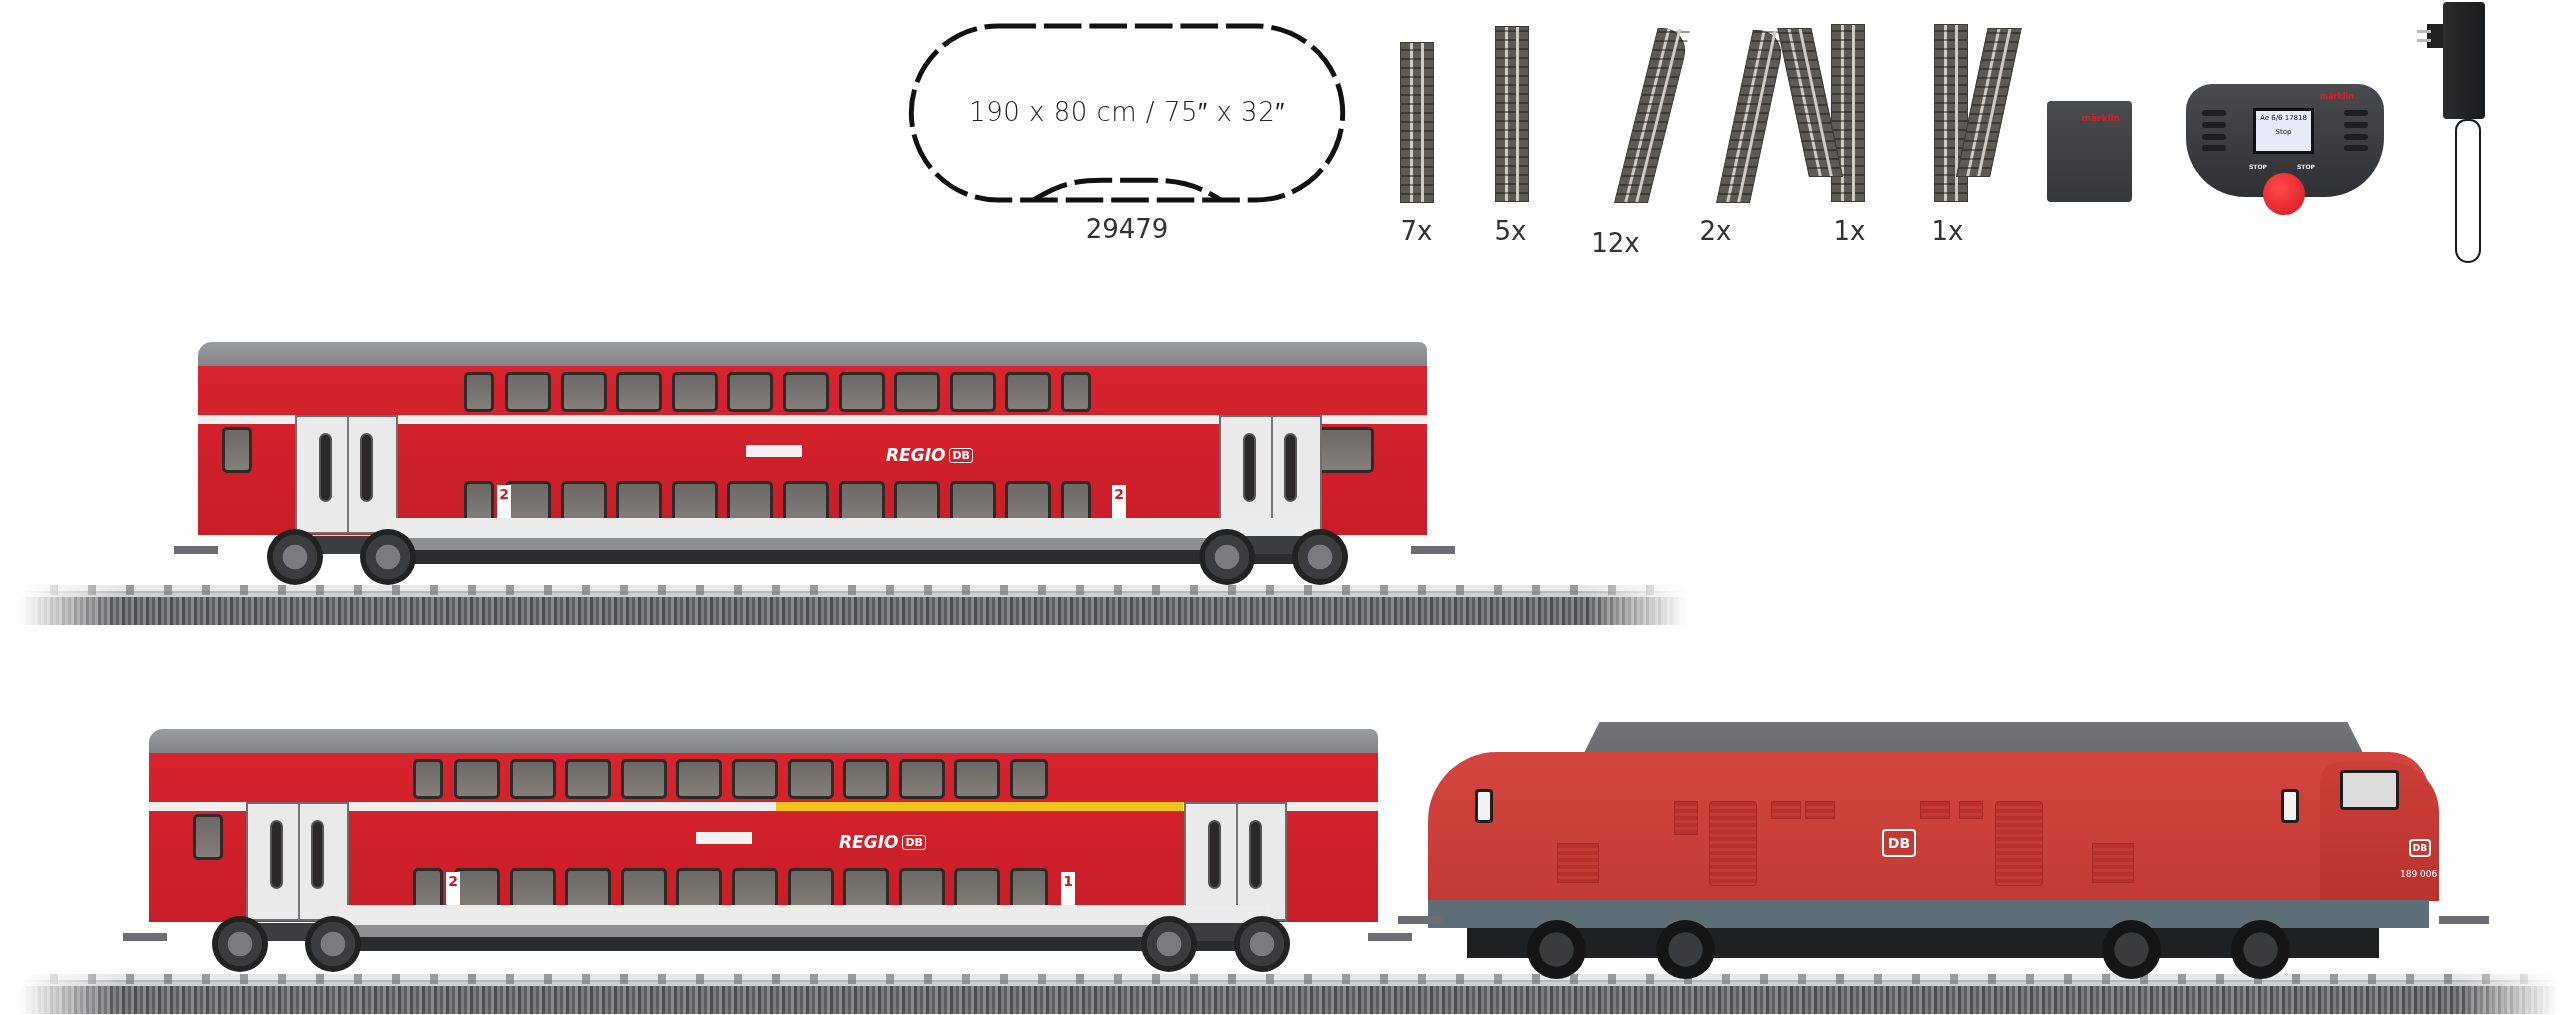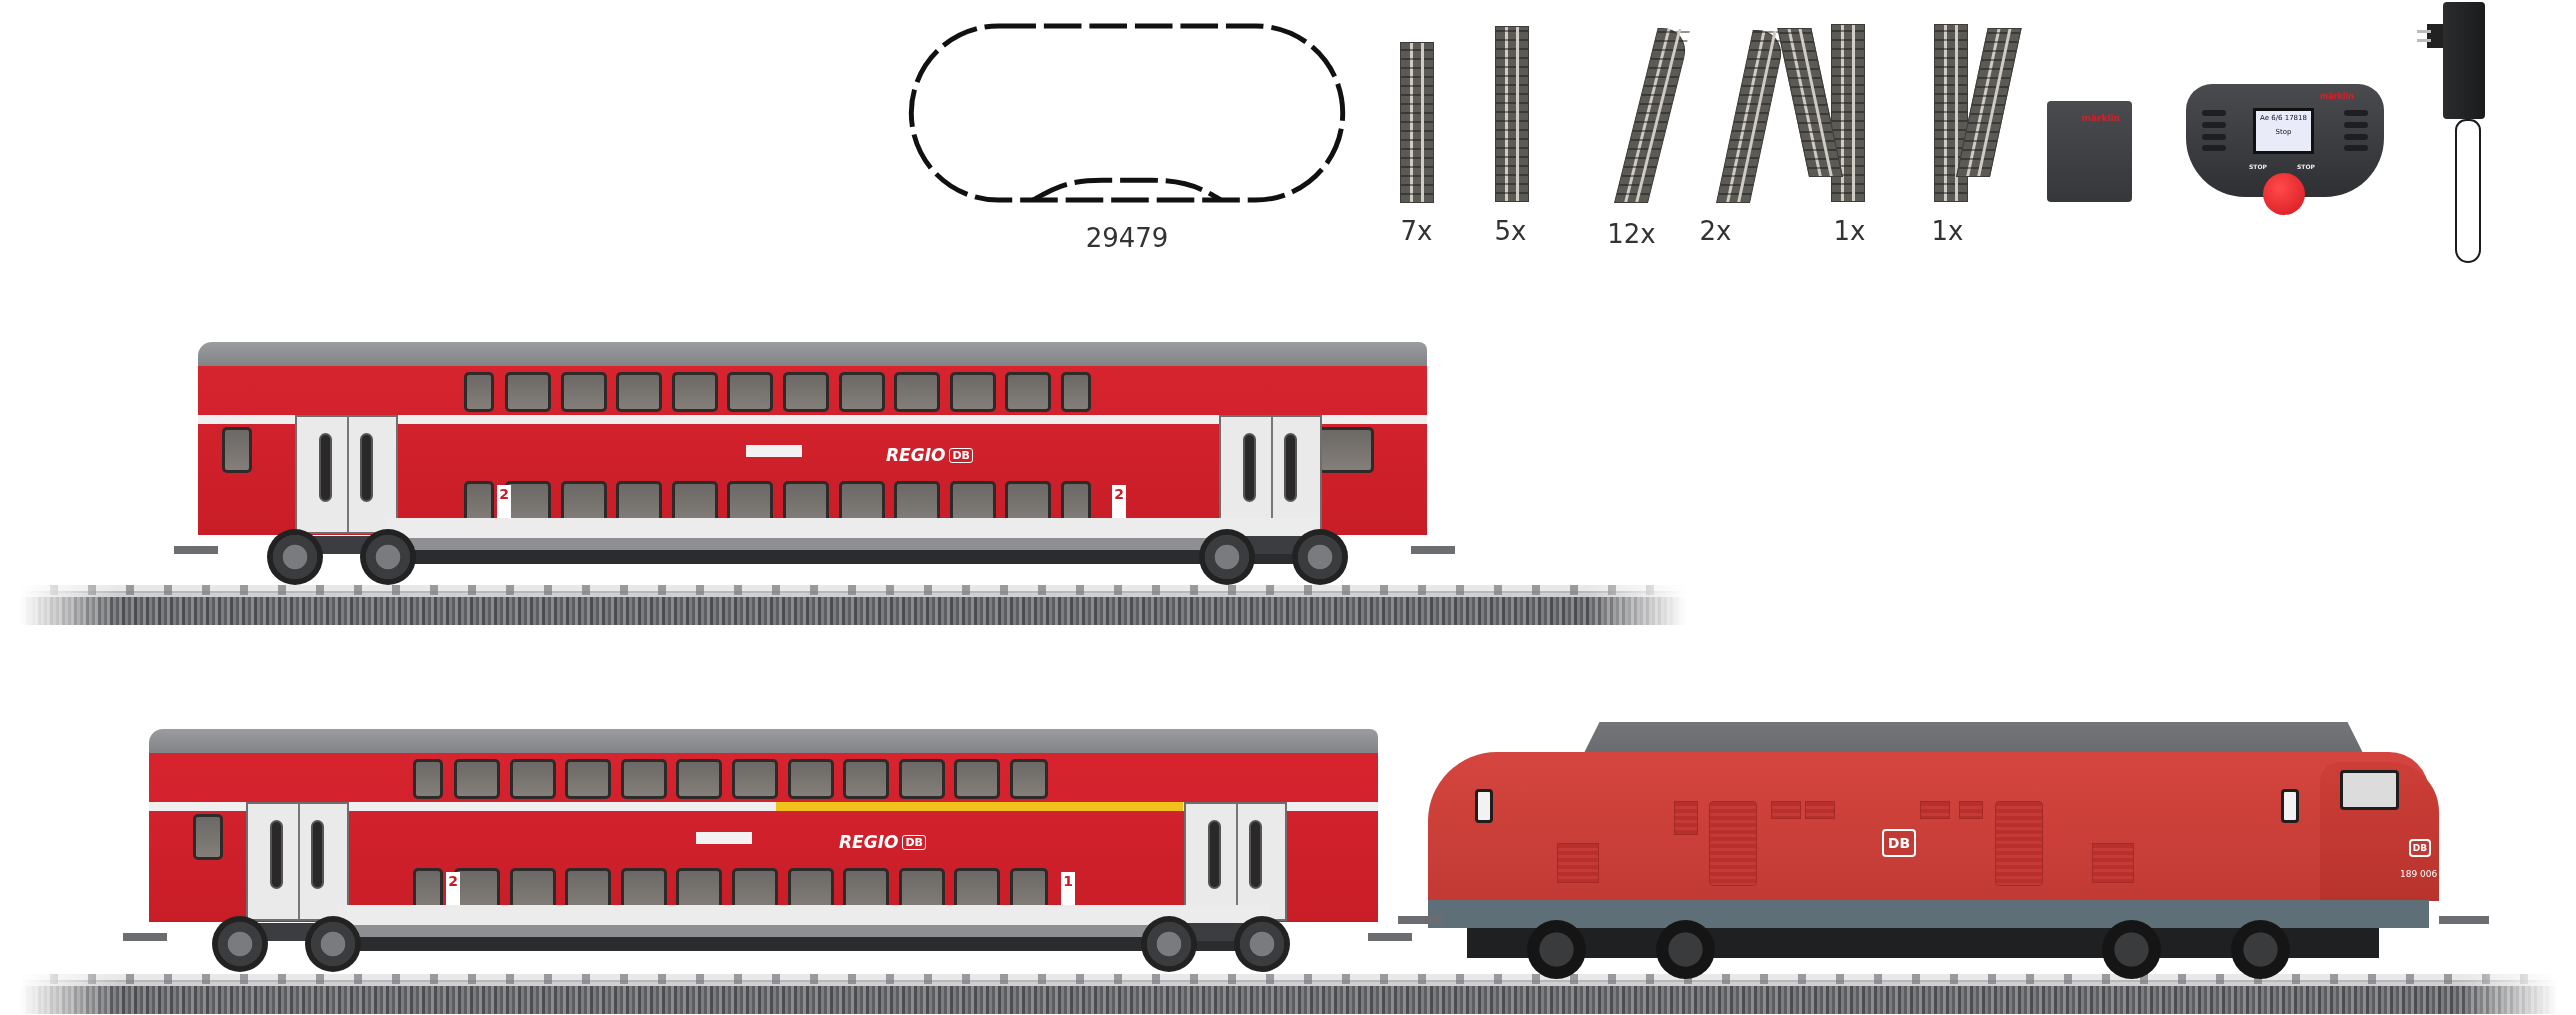--- a/index.html
+++ b/index.html
@@ -5,21 +5,21 @@
   * { box-sizing: border-box; margin: 0; padding: 0; }
   html, body { width: 2576px; height: 1015px; background: #ffffff; overflow: hidden; }
   body { position: relative; font-family: "DejaVu Sans", sans-serif; }
 
   
   .layout-diagram { position: absolute; left: 904px; top: 20px; width: 446px; height: 188px; }
   .layout-diagram svg { position: absolute; left: 0; top: 0; }
   .layout-dims { position: absolute; left: 0; width: 446px; top: 77px; text-align: center;
     font-size: 26px; color: #222; font-weight: 300; letter-spacing: 0.5px; }
   .layout-number { position: absolute; left: 0; width: 446px; top: 194px; text-align: center;
-    font-size: 26px; color: #333; margin-top: 9px; }
+    font-size: 26px; color: #333; }
 
   
   .track-piece { position: absolute; }
   .track-body { position: absolute; background: #5c5a55; border: 1px solid #3d3c39; }
   .track-body::before, .track-body::after { content: ""; position: absolute; top: 0; bottom: 0; width: 3px; background: #cfccc4; }
   .track-body::before { left: 28%; }
   .track-body::after { right: 28%; }
   .track-ties { position: absolute; inset: 0;
     background: repeating-linear-gradient(0deg, transparent 0 7px, rgba(20,18,16,0.45) 7px 9px); }
   .track-qty { position: absolute; font-size: 26px; color: #333; font-weight: 400; width: 59px; text-align: center; }
@@ -91,20 +91,21 @@
   .loco-wheel { position: absolute; top: 198px; width: 59px; height: 59px; border-radius: 50%; background: radial-gradient(circle, #3a3b3d 0 40%, #151515 42% 100%); }
 </style>
 </head>
 <body>
 
 <div class="layout-diagram">
   <svg width="446" height="188" viewBox="0 0 450 190">
     <path d="M95 6 H355 A88 88 0 0 1 355 182 H95 A88 88 0 0 1 95 6 Z" fill="none" stroke="#111" stroke-width="5" stroke-dasharray="38 8"></path>
     <path d="M130 182 C150 170 165 162 200 162 H250 C285 162 300 170 320 182" fill="none" stroke="#111" stroke-width="5" stroke-dasharray="38 8"></path>
   </svg>
+  <div class="layout-dims">190 x 80 cm / 75″ x 32″</div>
   <div class="layout-number">29479</div>
 </div>
 
 <div class="track-piece" style="left:1400px;top:42px;width:34px;height:161px;">
   <div class="track-body" style="inset:0;">
       <div class="track-ties"></div>
     </div>
 </div>
 <div class="track-qty" style="left:1387px;top:216px;">7x</div>
 
@@ -113,21 +114,21 @@
       <div class="track-ties"></div>
     </div>
 </div>
 <div class="track-qty" style="left:1481px;top:216px;text-align:center;">5x</div>
 
 <div class="track-piece" style="left:1594px;top:28px;width:69px;height:175px;">
   <div class="track-body" style="left:0;top:0;width:34px;height:175px;transform-origin:bottom left;transform:skewX(-14deg) translateX(20px);border-radius:0 30px 0 0;">
       <div class="track-ties"></div>
     </div>
 </div>
-<div class="track-qty" style="left:1586px;top:219px;margin-left:16px;">12x</div>
+<div class="track-qty" style="left:1586px;top:228px;">12x</div>
 
 <div class="track-piece" style="left:1698px;top:30px;width:69px;height:173px;">
   <div class="track-body" style="left:0;top:0;width:34px;height:173px;transform-origin:bottom left;transform:skewX(-12deg) translateX(18px);border-radius:0 30px 0 0;">
       <div class="track-ties"></div>
     </div>
 </div>
 <div class="track-qty" style="left:1686px;top:216px;">2x</div>
 
 <div class="track-piece" style="left:1803px;top:24px;width:71px;height:178px;">
   <div class="track-body" style="left:28px;top:0;width:34px;height:178px;">

